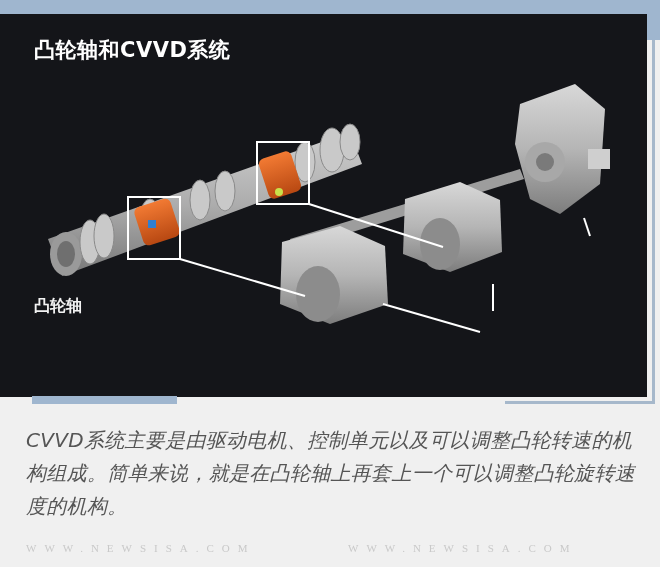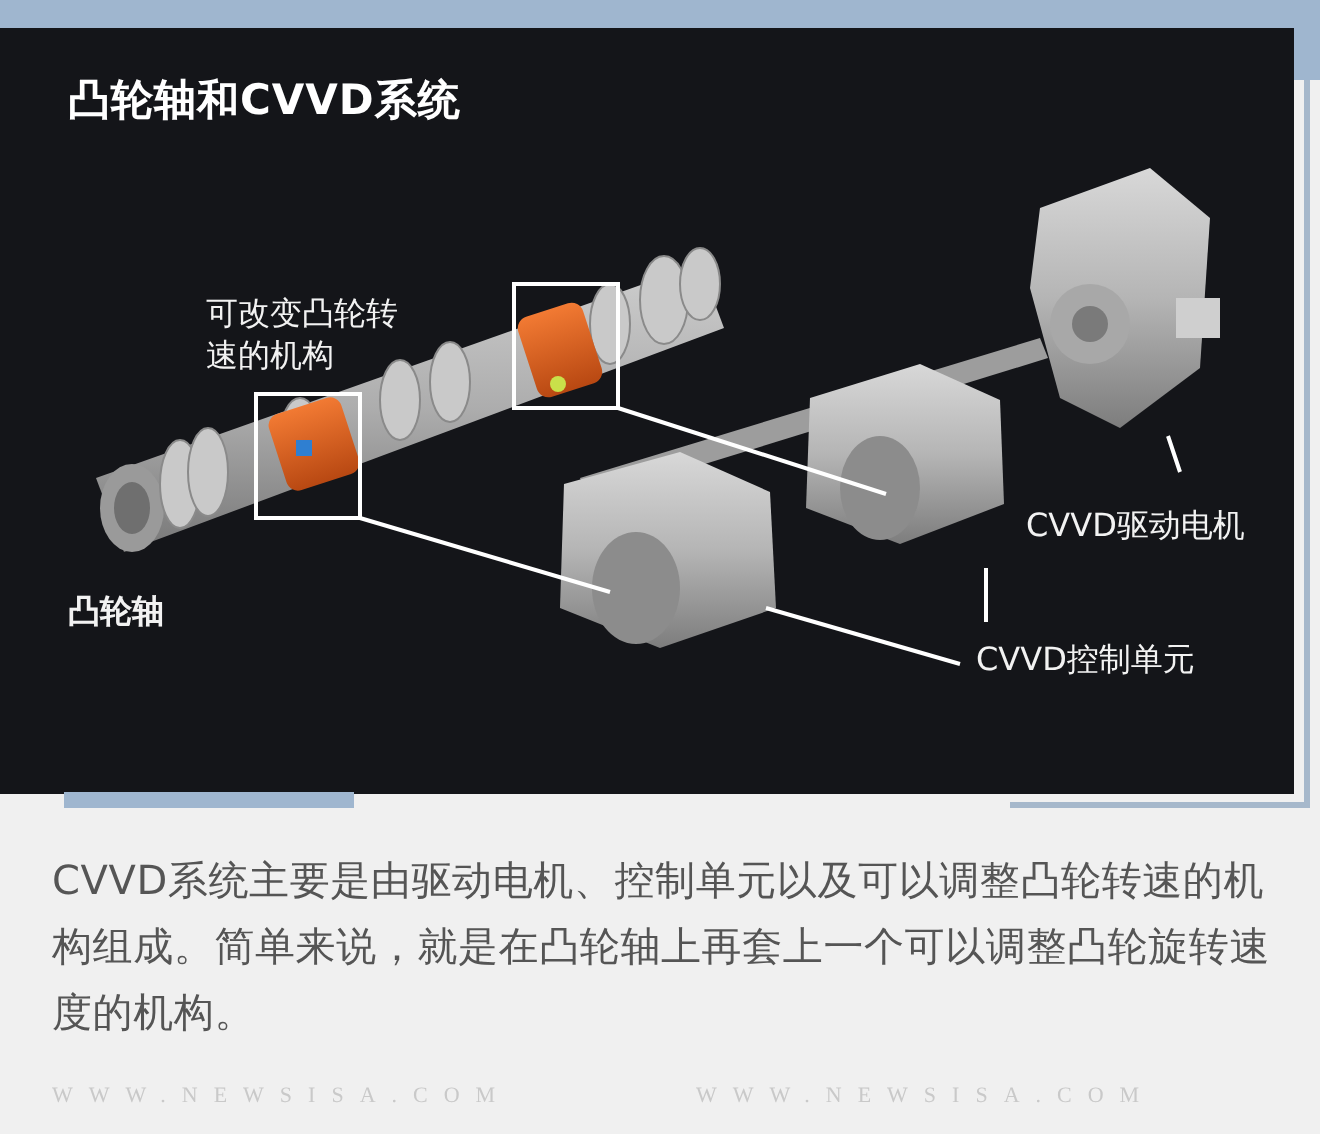--- a/index.html
+++ b/index.html
@@ -111,24 +111,21 @@
     <g stroke="#ffffff" stroke-width="2">
       <line x1="180" y1="245" x2="305" y2="282"></line>
       <line x1="309" y1="190" x2="443" y2="233"></line>
       <line x1="383" y1="290" x2="480" y2="318"></line>
       <line x1="493" y1="270" x2="493" y2="297"></line>
       <line x1="584" y1="204" x2="590" y2="222"></line>
     </g>
   </svg>
 
   <div class="panel-title">凸轮轴和CVVD系统</div>
-  <div class="label label-mechanism">可改变凸轮转速的机构</div>
   <div class="label label-camshaft">凸轮轴</div>
-  <div class="label label-motor">CVVD驱动电机</div>
-  <div class="label label-control">CVVD控制单元</div>
 </div>
 
 <div class="bottom-bar-left"></div>
 
-<p class="caption" style="margin:0;">CVVD系统主要是由驱动电机、控制单元以及可以调整凸轮转速的机构组成。简单来说，就是在凸轮轴上再套上一个可以调整凸轮旋转速度的机构。</p>
+<p class="caption" style="margin:0;font-style:italic;">CVVD系统主要是由驱动电机、控制单元以及可以调整凸轮转速的机构组成。简单来说，就是在凸轮轴上再套上一个可以调整凸轮旋转速度的机构。</p>
 
 <div class="watermark wm1">WWW.NEWSISA.COM</div>
 <div class="watermark wm2">WWW.NEWSISA.COM</div>
 
 </body></html>

